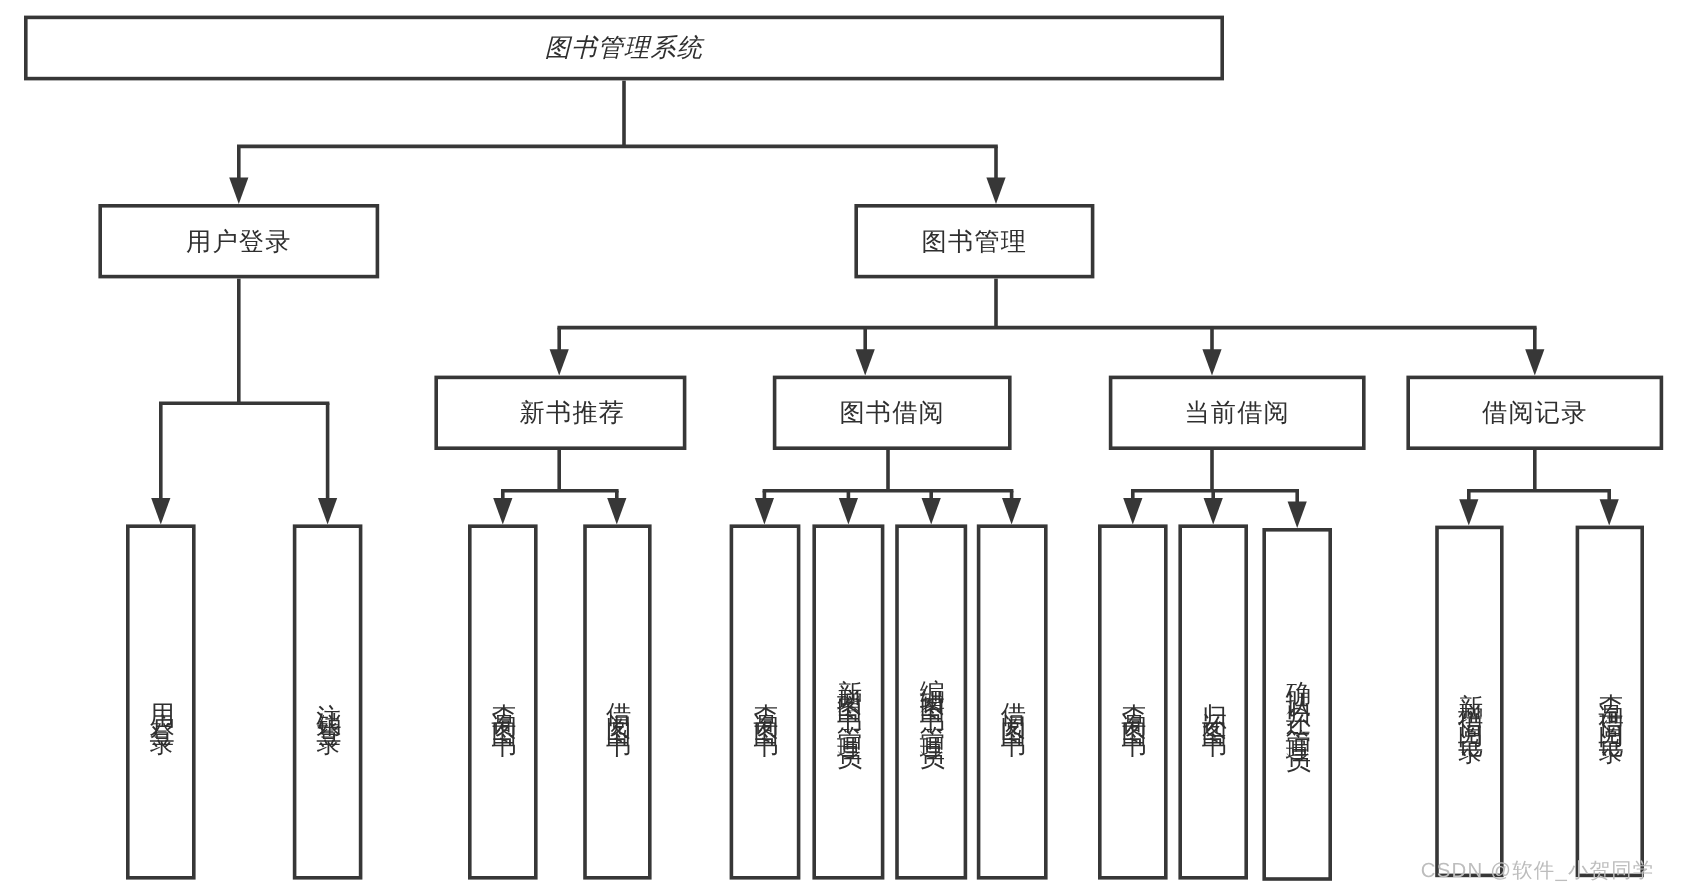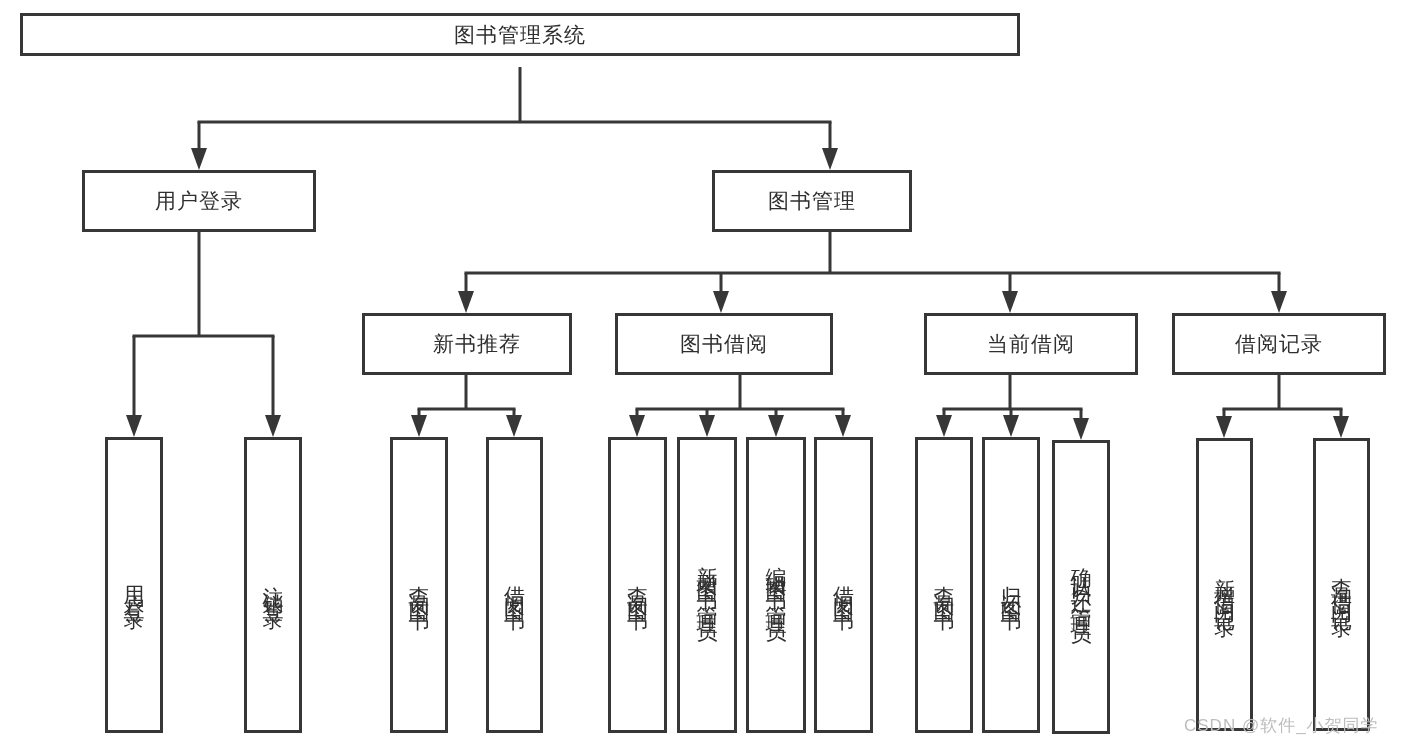--- a/index.html
+++ b/index.html
@@ -114,27 +114,27 @@
     <polygon points="1073,418 1089,418 1081,440"></polygon>
 
     <line x1="1279" y1="375" x2="1279" y2="409"></line>
     <line x1="1222.5" y1="409" x2="1342.5" y2="409"></line>
     <line x1="1224" y1="409" x2="1224" y2="425"></line>
     <polygon points="1216,416 1232,416 1224,438"></polygon>
     <line x1="1341" y1="409" x2="1341" y2="425"></line>
     <polygon points="1333,416 1349,416 1341,438"></polygon>
   </svg>
 
-  <div class="node" style="left:20px;top:13px;width:1000px;height:43px;">图书管理系统</div>
+  <div class="node" style="left:20px;top:13px;width:1000px;height:54px;font-style:italic;">图书管理系统</div>
 
   <div class="node" style="left:82px;top:170px;width:234px;height:62px;">用户登录</div>
   <div class="node" style="left:712px;top:170px;width:200px;height:62px;">图书管理</div>
 
   <div class="node" style="left:362px;top:313px;width:210px;height:62px;padding-left:20px;">新书推荐</div>
-  <div class="node" style="left:615px;top:313px;width:218px;height:62px;">图书借阅</div>
+  <div class="node" style="left:644px;top:313px;width:199px;height:62px;">图书借阅</div>
   <div class="node" style="left:924px;top:313px;width:214px;height:62px;">当前借阅</div>
   <div class="node" style="left:1172px;top:313px;width:214px;height:62px;">借阅记录</div>
 
   <div class="leaf" style="left:105px;top:437px;width:58px;height:296px;">用户登录</div>
   <div class="leaf" style="left:244px;top:437px;width:58px;height:296px;">注销登录</div>
 
   <div class="leaf" style="left:390px;top:437px;width:58px;height:296px;">查询图书</div>
   <div class="leaf" style="left:486px;top:437px;width:57px;height:296px;">借阅图书</div>
 
   <div class="leaf" style="left:608px;top:437px;width:59px;height:296px;">查询图书</div>

